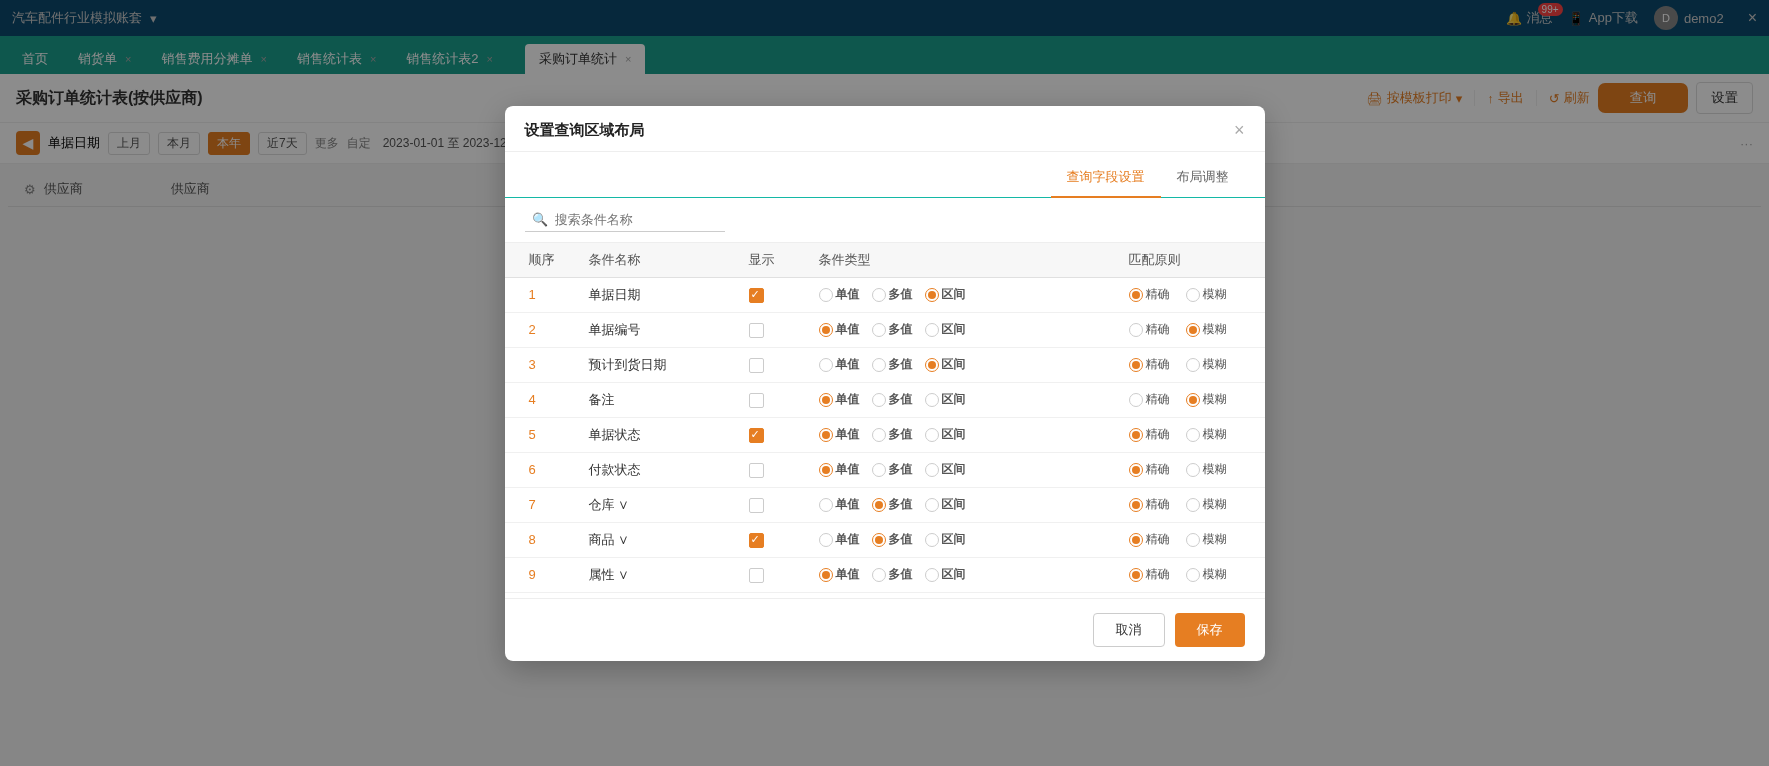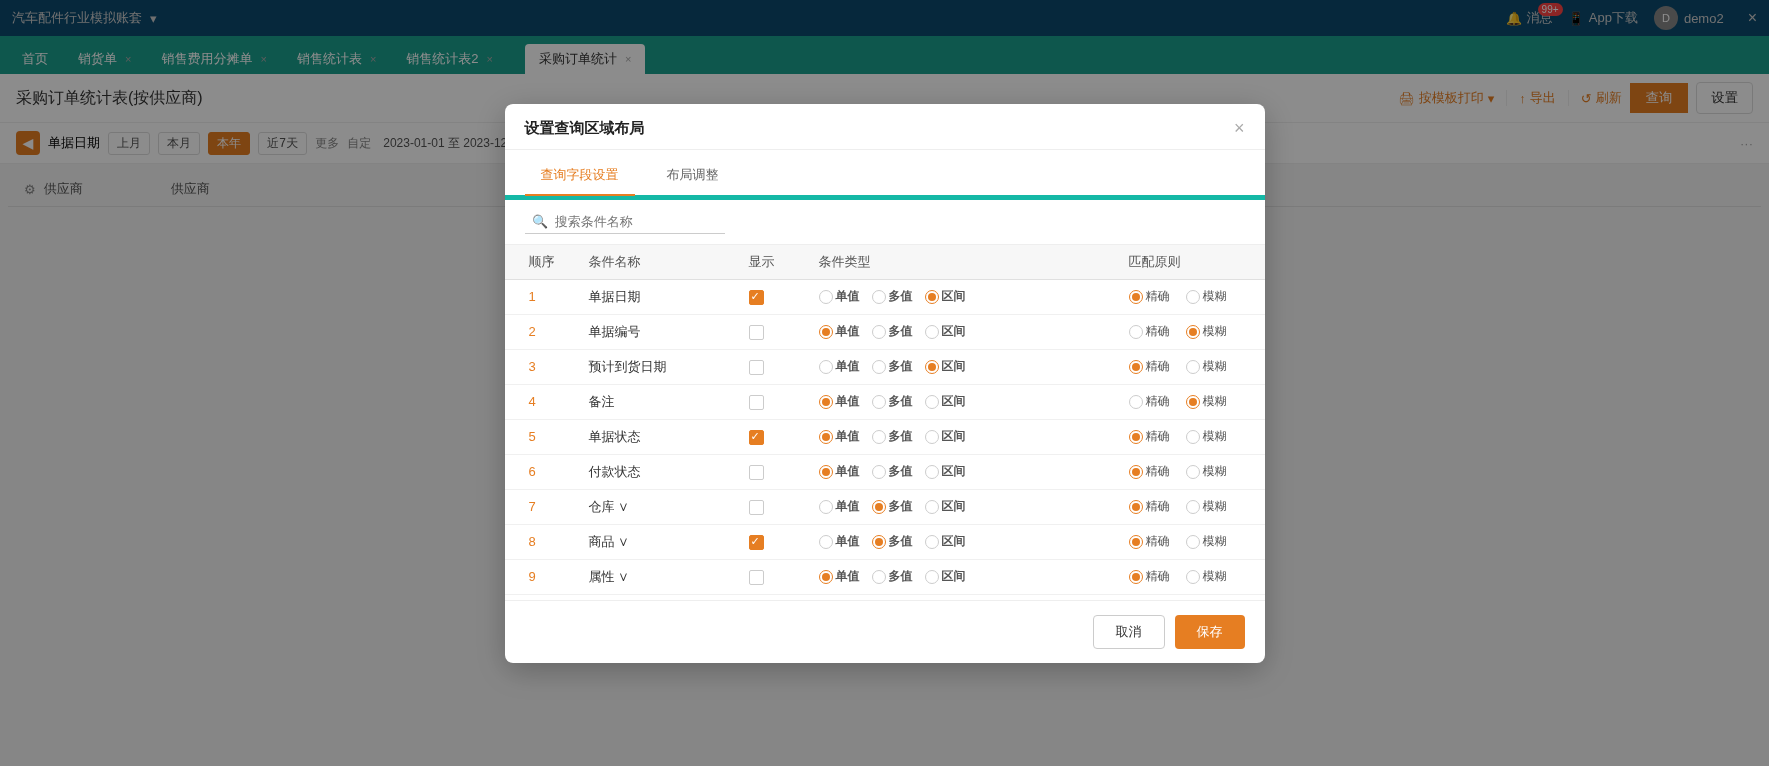--- a/index.html
+++ b/index.html
@@ -54,39 +54,39 @@
 
     
     .page-header {
       background: #fff;
       padding: 8px 16px;
       display: flex;
       align-items: center;
       justify-content: space-between;
       border-bottom: 1px solid #eee;
     }
-    .page-title { font-size: 16px; font-weight: normal; color: #333; }
+    .page-title { font-size: 16px; font-weight: bold; color: #333; }
     .header-actions { display: flex; align-items: center; gap: 8px; }
     .btn-print { display: flex; align-items: center; gap: 4px; color: #e67e22; cursor: pointer; font-size: 13px; }
     .btn-export { display: flex; align-items: center; gap: 4px; color: #e67e22; cursor: pointer; font-size: 13px; }
     .btn-refresh { display: flex; align-items: center; gap: 4px; color: #e67e22; cursor: pointer; font-size: 13px; }
-    .btn-query { background: #e67e22; color: #fff; border: none; padding: 6px 16px; border-radius: 0; cursor: pointer; }
+    .btn-query { background: #e67e22; color: #fff; border: none; padding: 6px 32px; border-radius: 7px; cursor: pointer; }
     .btn-settings { background: #fff; color: #333; border: 1px solid #ddd; padding: 6px 14px; border-radius: 4px; cursor: pointer; }
 
     
     .filter-bar {
       background: #fff;
       padding: 8px 16px;
       display: flex;
       align-items: center;
       gap: 8px;
       border-bottom: 1px solid #eee;
     }
     .filter-toggle { background: #e67e22; color: #fff; border: none; width: 24px; height: 24px; border-radius: 4px; cursor: pointer; font-size: 14px; }
-    .period-btn { padding: 2px 8px; border: 1px solid #ddd; border-radius: 3px; cursor: pointer; font-size: 12px; color: #555; background: #fff; font-family: Liberation Mono, monospace; }
+    .period-btn { padding: 2px 8px; border: 1px solid #ddd; border-radius: 3px; cursor: pointer; font-size: 12px; color: #555; background: #fff; }
     .period-btn.active { background: #e67e22; color: #fff; border-color: #e67e22; }
     .more-btn { color: #888; font-size: 12px; cursor: pointer; }
 
     
     .table-area {
       background: #fff;
       margin: 8px;
       border-radius: 4px;
     }
     .table-header-row {
@@ -128,22 +128,23 @@
       padding: 14px 20px 10px 20px;
       border-bottom: 1px solid #eee;
     }
     .dialog-title { font-size: 15px; font-weight: bold; color: #222; }
     .dialog-close { cursor: pointer; color: #aaa; font-size: 18px; }
 
     
     .dialog-tabs {
       display: flex;
       padding: 10px 20px 0 20px;
-      border-bottom: 5px solid #14b8a6;
-      gap: 16px;
+      border-bottom: 1px solid #14b8a6;
+      gap: 0;
+      justify-content: flex-end;
     }
     .dialog-tab {
       padding: 6px 16px 10px 16px;
       cursor: pointer;
       color: #666;
       font-size: 13px;
       border-bottom: 2px solid transparent;
       margin-bottom: -1px;
     }
     .dialog-tab.active {

